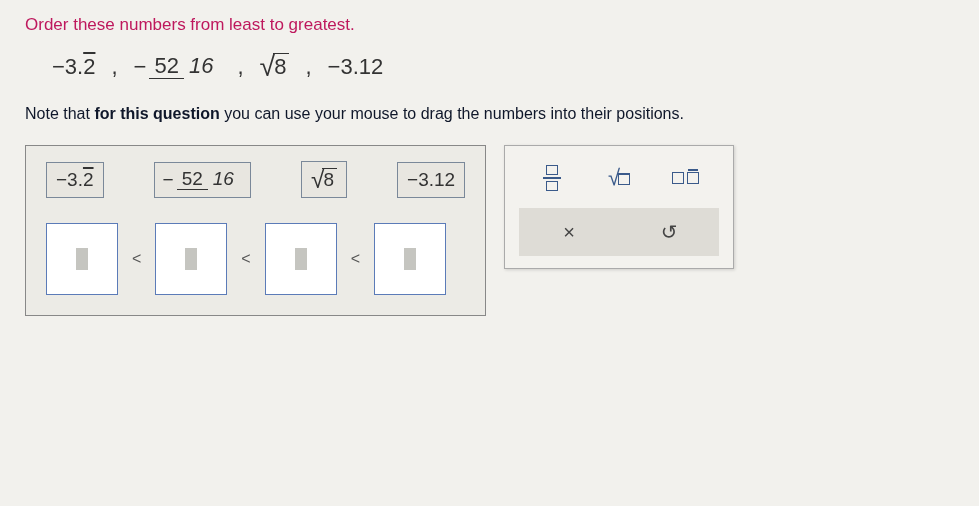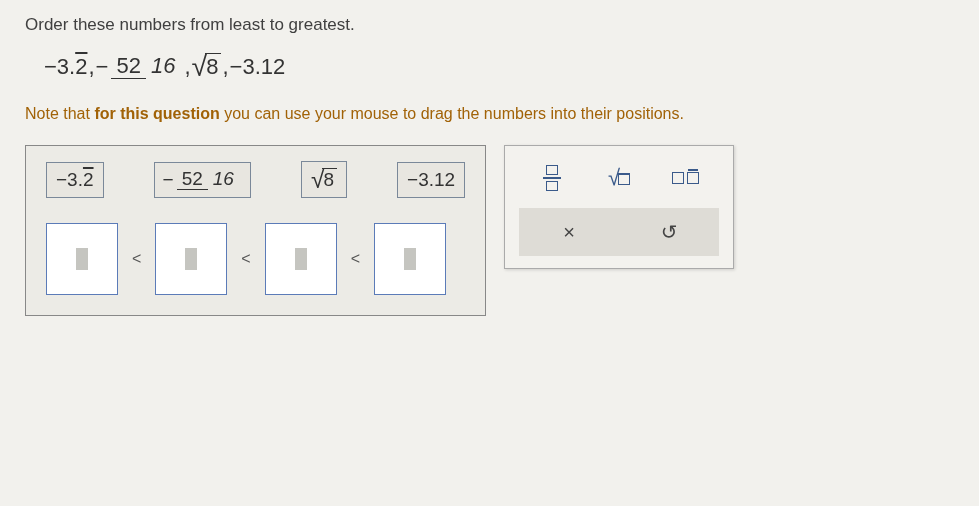--- a/index.html
+++ b/index.html
@@ -10,34 +10,34 @@
     body {
       font-family: Arial, sans-serif;
       background: #f2f1ed;
       padding: 15px 25px;
       color: #333;
       font-size: 16px;
     }
     .instruction {
       font-size: 17px;
       margin-bottom: 18px;
-      color: #404040;
+      color: #be185d;
     }
     .numbers-display {
       font-size: 22px;
-      margin-left: 19px;
+      margin-left: 27px;
       margin-bottom: 25px;
       display: flex;
       align-items: center;
-      gap: 1px;
+      gap: 16px;
     }
     .note {
       font-size: 16px;
       margin-bottom: 22px;
-      color: #a16207;
+      color: #0f172a;
     }
     .note .bold {
       font-weight: bold;
     }
     .overline {
       text-decoration: overline;
       text-decoration-thickness: 1.5px;
     }
     .fraction {
       display: inline-flex;

